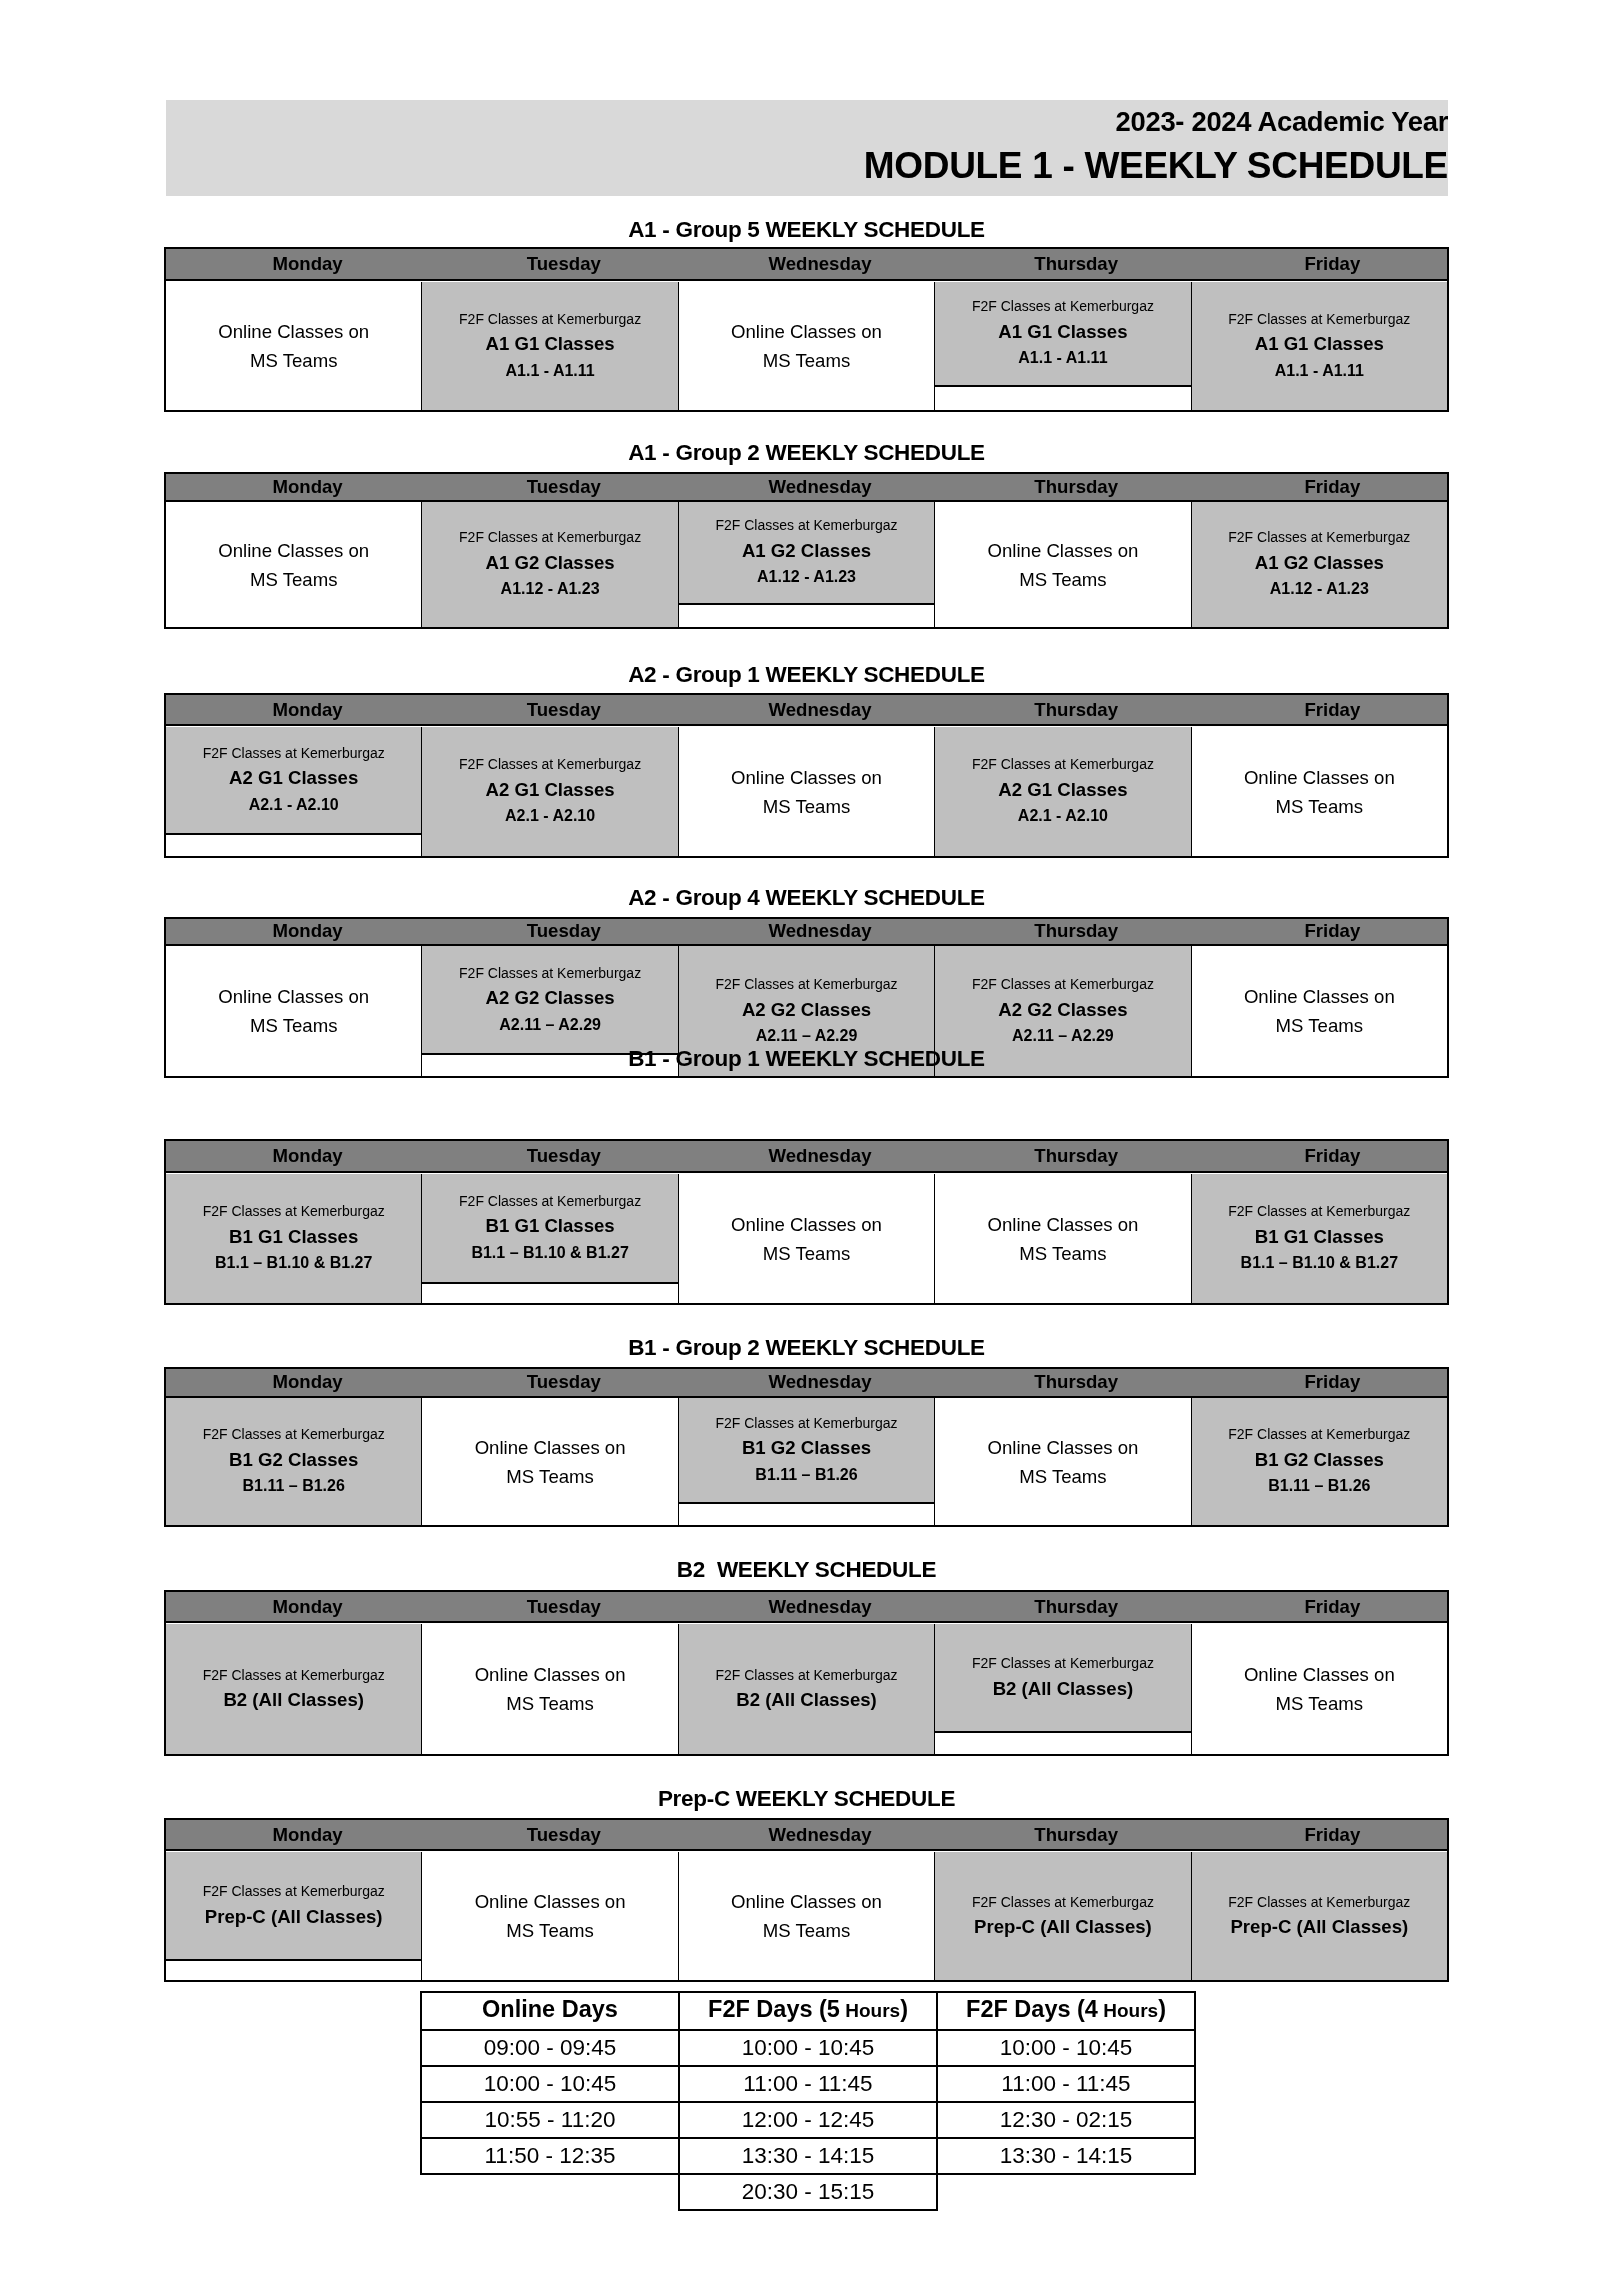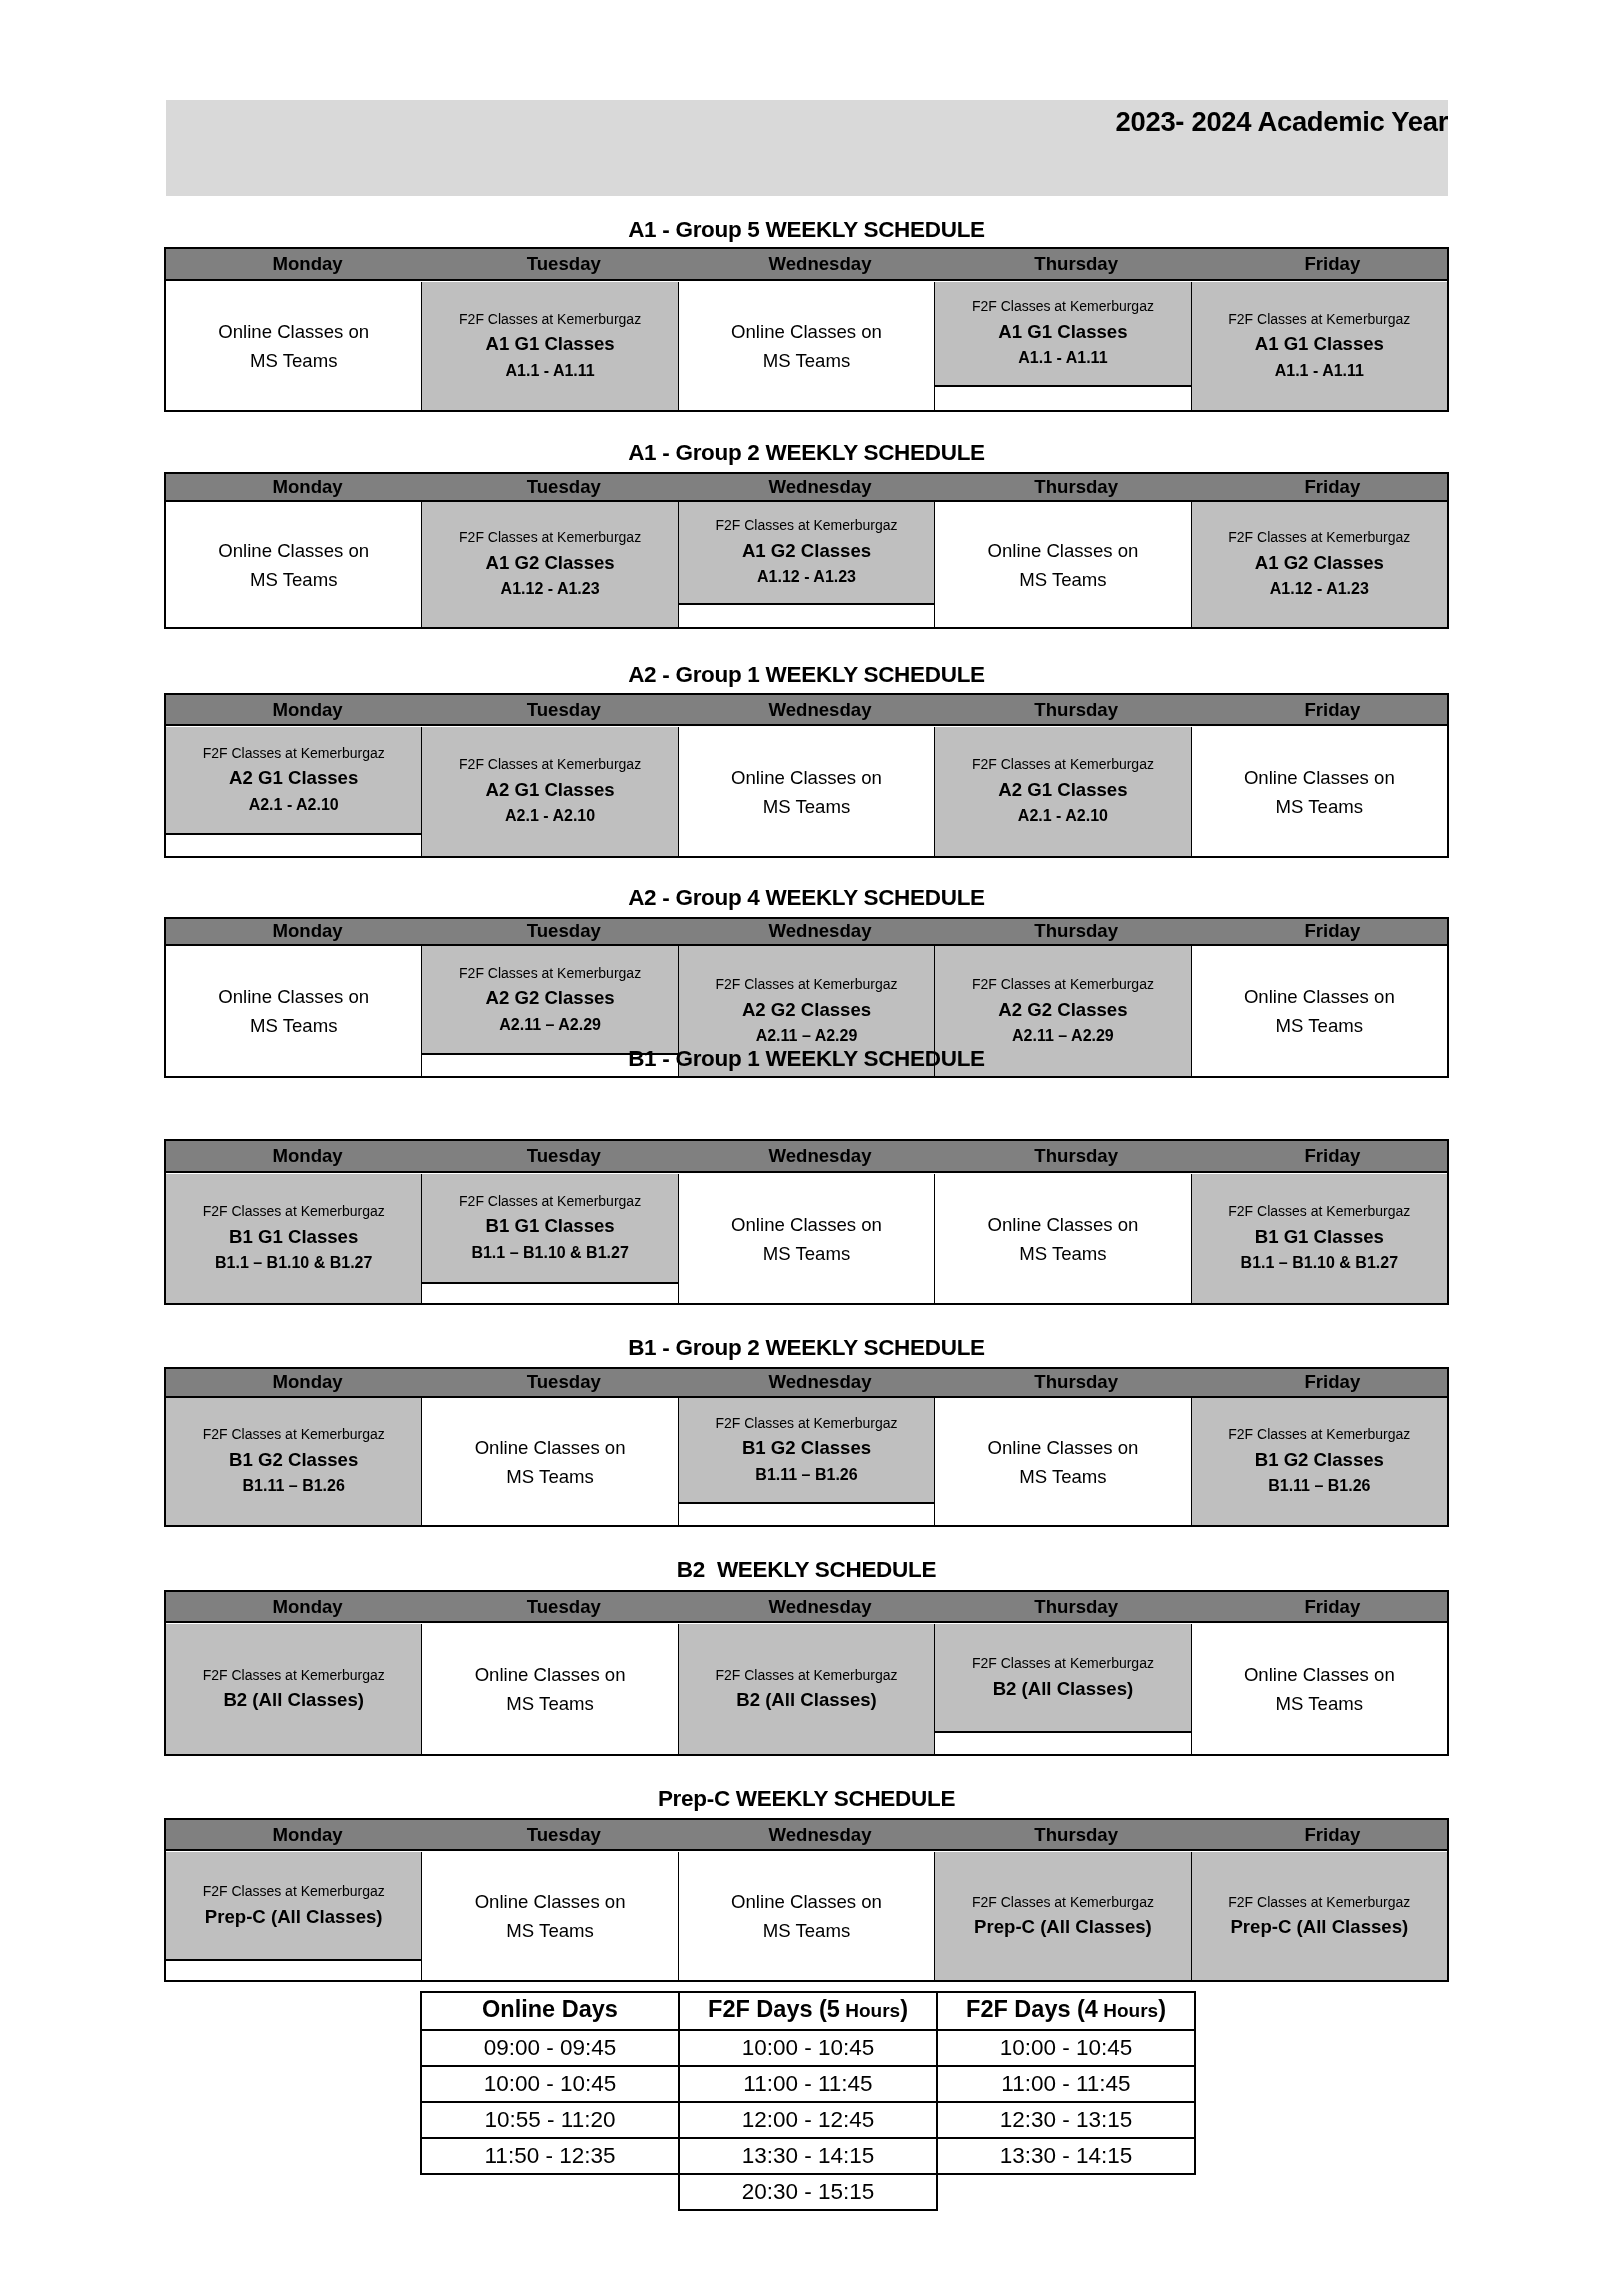--- a/index.html
+++ b/index.html
@@ -29,20 +29,21 @@
   .hrow { height: 36px; box-sizing: border-box; border-top: 2px solid #000; text-align: center; font-size: 22.5px; line-height: 33px; }
   .hrow:first-child { border-top: none; }
   .hrow.head { font-weight: bold; font-size: 23.5px; }
   .hrow.head .small { font-size: 19px; }
 </style>
 </head>
 <body>
 
 <div class="title-box">
   <div class="title-year">2023- 2024 Academic Year</div>
+  <div class="title-main">MODULE 1 - WEEKLY SCHEDULE</div>
 </div>
 
 <div id="sections">
     <div class="section" style="top: 0px;">
       <div class="section-title" style="top: 217px;">A1 - Group 5 WEEKLY SCHEDULE</div>
       <div class="sched" style="top: 247px; height: 165px;">
         <div class="sched-head" style="height: 30px;">
           <div class="day" style="line-height: 30px;">Monday</div>
           <div class="day" style="line-height: 30px;">Tuesday</div>
           <div class="day" style="line-height: 30px;">Wednesday</div>
@@ -432,17 +433,17 @@
       <div class="hrow">10:00 - 10:45</div>
       <div class="hrow">11:00 - 11:45</div>
       <div class="hrow">12:00 - 12:45</div>
       <div class="hrow">13:30 - 14:15</div>
       <div class="hrow">20:30 - 15:15</div>
     </div>
   <div class="hcol" id="hcol-2" style="left:516px;">
       <div class="hrow head"><span>F2F Days (4</span><span class="small"> Hours</span><span>)</span></div>
       <div class="hrow">10:00 - 10:45</div>
       <div class="hrow">11:00 - 11:45</div>
-      <div class="hrow">12:30 - 13:15</div>
+      <div class="hrow">12:30 - 02:15</div>
       <div class="hrow">13:30 - 14:15</div>
     </div>
 </div>
 
 
 </body></html>

